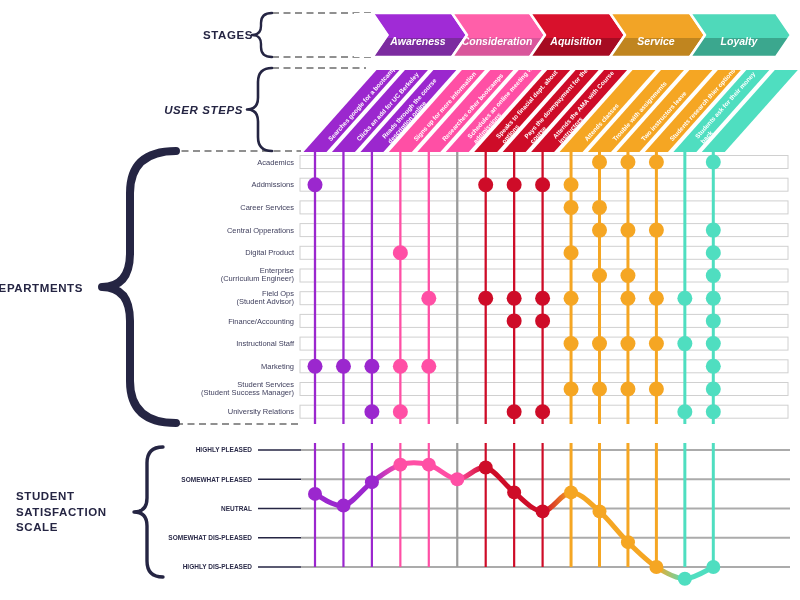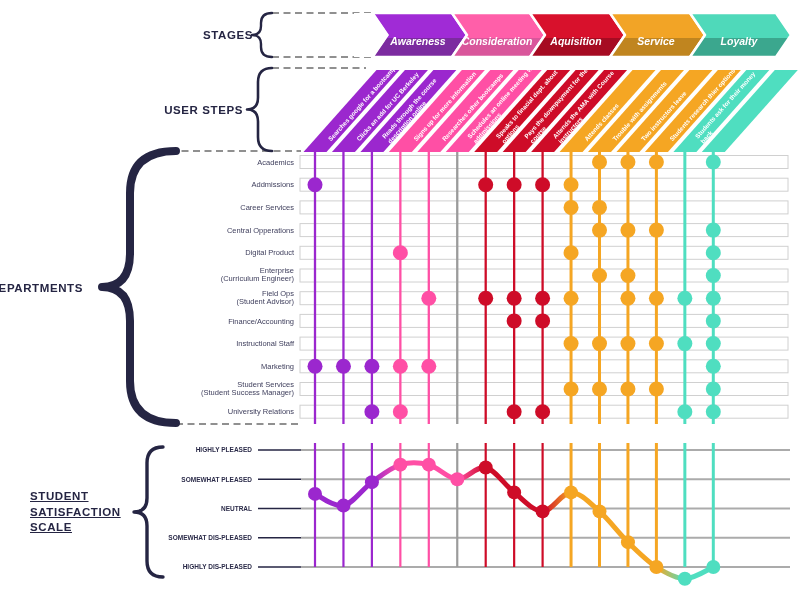--- a/index.html
+++ b/index.html
@@ -6,23 +6,23 @@
   #canvas{
     position:relative;width:800px;height:600px;background:#fff;overflow:hidden;
     font-family:"Liberation Sans",sans-serif;
   }
   #diagram{position:absolute;left:0;top:0;}
   .hdr{
     position:absolute;font-weight:bold;color:#252543;font-size:11.5px;
     letter-spacing:.6px;text-align:left;line-height:1.35;
   }
   #lbl-stages{right:547px;top:28px;}
-  #lbl-user-steps{right:557px;top:103px;}
+  #lbl-user-steps{right:557px;top:103px;font-style:italic;}
   #lbl-departments{right:717px;top:281px;}
-  #lbl-satisfaction{right:658px;top:489px;width:112px;text-decoration:underline;}
+  #lbl-satisfaction{right:672px;top:489px;width:112px;}
 </style>
 </head>
 <body>
 
 <div id="canvas">
   <svg id="diagram" width="800" height="600" viewBox="0 0 800 600">
       <defs>
         <linearGradient id="sg0" x1="0" y1="0" x2="0" y2="1">
           <stop offset="0" stop-color="#A02BD6"></stop>
           <stop offset="0.56" stop-color="#A02BD6"></stop>

